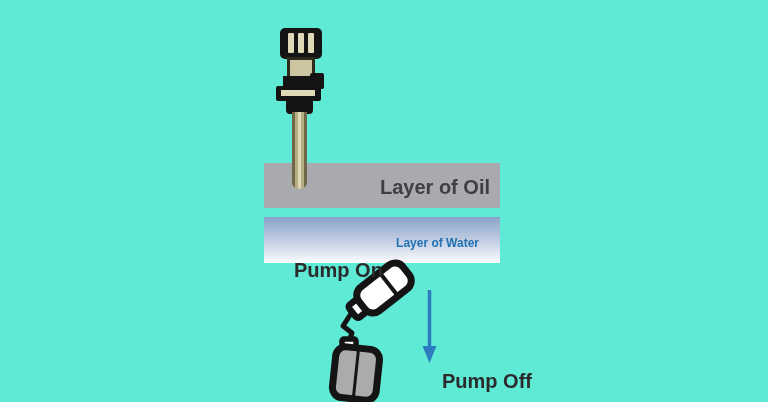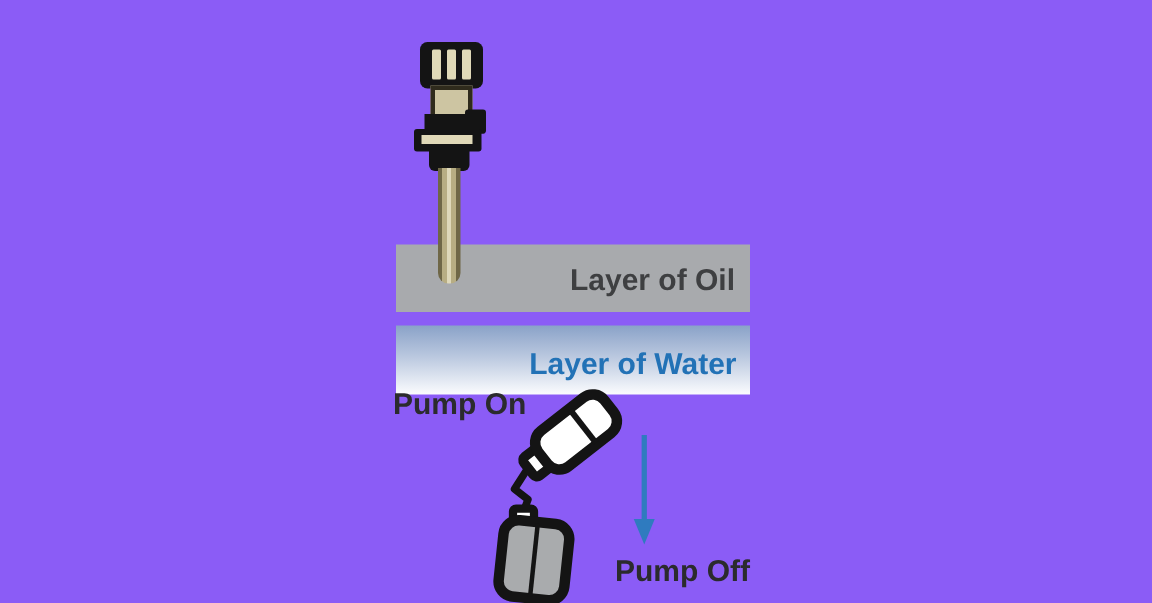--- a/index.html
+++ b/index.html
@@ -1,17 +1,17 @@
 <!DOCTYPE html>
 <html style="--oil-band: #a8aaad; --oil-text: #3e3f41; --water-top: #8aa2c8; --water-mid: #bac8df; --water-bottom: #fbfcfe; --water-text: #2272b6; --label-dark: #2b2b2d; --arrow-blue: #2f7bbf; --black: #141414; --tan: #cdc5a2; --cream: #e0d9b8; --rod: #b7ad83; --olive: #6f6747; --float-gray: #a9abad;"><head>
 <meta charset="utf-8">
 <style>
   html,body{margin:0;padding:0;background:#fff;}
   #scene{
-    position:relative;width:768px;height:402px;background:#8b5cf6;overflow:hidden;
+    position:relative;width:768px;height:402px;background:#5eead4;overflow:hidden;
     font-family:"Liberation Sans", sans-serif;
   }
   .abs{position:absolute;}
 
   
   #oil-band{
     left:264px;top:163px;width:236px;height:45px;
     background:var(--oil-band);
     display:flex;align-items:center;justify-content:flex-end;
     z-index:1;
@@ -19,41 +19,41 @@
   #oil-band .band-label{
     color:var(--oil-text);font-weight:bold;font-size:20px;padding:4px 10px 0 0;
   }
   #water-band{
     left:264px;top:217px;width:236px;height:46px;
     background:linear-gradient(180deg,var(--water-top) 0%,var(--water-mid) 45%,var(--water-bottom) 100%);
     display:flex;align-items:center;justify-content:flex-end;
     z-index:1;
   }
   #water-band .band-label{
-    color:var(--water-text);font-weight:bold;font-size:20px;padding:6px 9px 0 0;
+    color:var(--water-text);font-weight:bold;font-size:12px;padding:6px 21px 0 0;
   }
 
   
   .probe-part{position:absolute;}
   #probe-cap{left:280px;top:28px;width:42px;height:31px;background:var(--black);border-radius:5px;}
   .cap-slot{position:absolute;top:5px;width:6px;height:20px;background:var(--cream);border-radius:1px;}
   .cap-slot.s1{left:8px;} .cap-slot.s2{left:18px;} .cap-slot.s3{left:28px;}
   #probe-neck{left:287px;top:57px;width:28px;height:22px;background:var(--tan);
     border:3px solid #2f2b1c;box-sizing:border-box;}
   #probe-band{left:283px;top:76px;width:40px;height:13px;background:var(--black);}
   #probe-notch{left:310px;top:73px;width:14px;height:16px;background:var(--black);border-radius:2px;}
   #probe-flange{left:276px;top:86px;width:45px;height:15px;background:var(--black);border-radius:2px;}
   #probe-stripe{left:281px;top:90px;width:34px;height:6px;background:var(--cream);}
   #probe-block{left:286px;top:99px;width:27px;height:15px;background:var(--black);border-radius:0 0 4px 4px;}
   #probe-rod{left:292px;top:112px;width:15px;height:77px;z-index:2;
     background:linear-gradient(90deg,var(--olive) 0 3px,var(--rod) 3px 6px,#ded8ba 6px 9px,var(--rod) 9px 12px,var(--olive) 12px 15px);
     border-radius:0 0 7px 7px;}
 
   
-  .pump-label{font-weight:bold;font-size:20px;color:var(--label-dark);z-index:3;white-space:nowrap;}
+  .pump-label{font-weight:bold;font-size:20px;color:var(--label-dark);z-index:3;white-space:nowrap;margin-left:32px;}
   #pump-on-label{left:262px;top:259px;}
   #pump-off-label{left:410px;top:370px;text-align:right;}
 
   
   #float-svg{left:315px;top:255px;z-index:2;}
   #arrow-svg{left:416px;top:282px;z-index:2;}
   .float-outline{stroke:var(--black);fill:#ffffff;}
   .float-gray{stroke:var(--black);fill:var(--float-gray);}
   .float-seam{stroke:var(--black);fill:none;}
   .cable{stroke:var(--black);fill:none;stroke-linejoin:round;stroke-linecap:round;}

